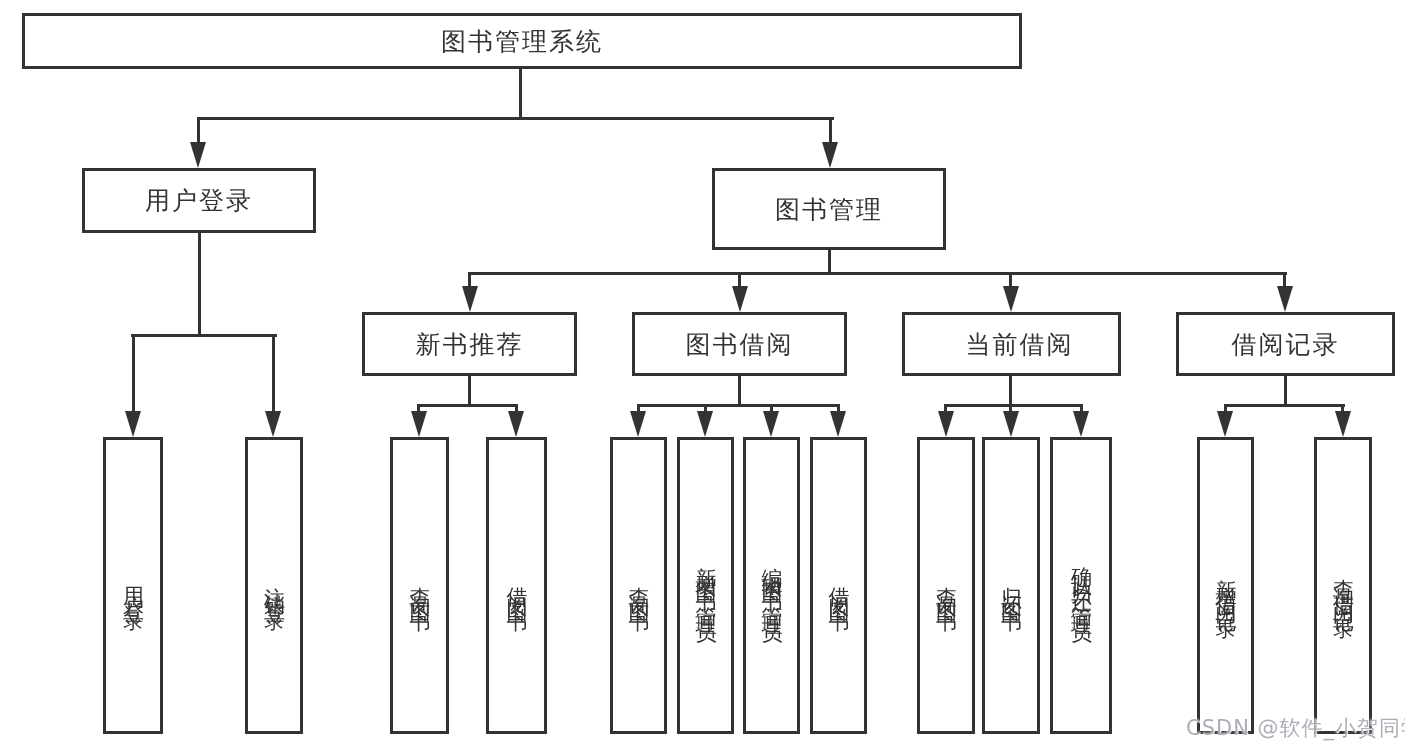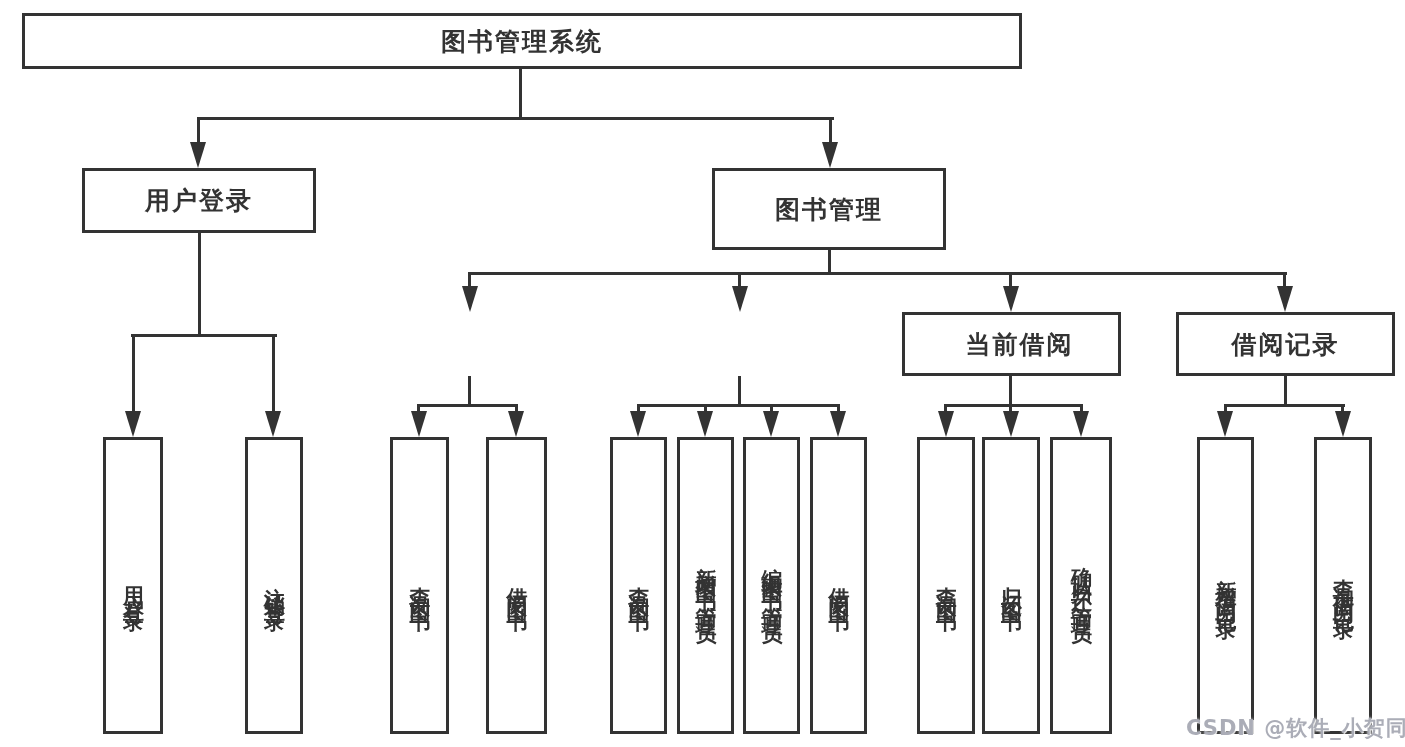--- a/index.html
+++ b/index.html
@@ -1,18 +1,18 @@
 <!DOCTYPE html>
 <html><head>
 <meta charset="utf-8">
 <style>
   html,body{margin:0;padding:0;background:#ffffff;}
   .canvas{
     position:relative;width:1405px;height:747px;background:#ffffff;overflow:hidden;
-    font-family:"DejaVu Sans","Liberation Sans",sans-serif;color:#333333;font-weight:bold;
+    font-family:"DejaVu Sans","Liberation Sans",sans-serif;color:#333333;
   }
   .hbox{
     position:absolute;box-sizing:border-box;border:3px solid #333333;background:#ffffff;
     display:flex;align-items:center;justify-content:center;
     font-size:25px;letter-spacing:2px;color:#333333;
   }
   .vbox{
     position:absolute;box-sizing:border-box;border:3px solid #333333;background:#ffffff;
     display:flex;align-items:center;justify-content:center;
     font-size:21px;color:#333333;
@@ -103,20 +103,26 @@
     <span>图书管理系统</span>
   </div>
 
   <div class="hbox" style="left:82px;top:168px;width:234px;height:65px;">
     <span>用户登录</span>
   </div>
   <div class="hbox" style="left:712px;top:168px;width:234px;height:82px;">
     <span>图书管理</span>
   </div>
 
+  <div class="hbox" style="left:362px;top:312px;width:215px;height:64px;">
+    <span>新书推荐</span>
+  </div>
+  <div class="hbox" style="left:632px;top:312px;width:215px;height:64px;">
+    <span>图书借阅</span>
+  </div>
   <div class="hbox" style="left:902px;top:312px;width:219px;height:64px;padding-left:16px;">
     <span>当前借阅</span>
   </div>
   <div class="hbox" style="left:1176px;top:312px;width:219px;height:64px;">
     <span>借阅记录</span>
   </div>
 
   <div class="vbox" style="left:103px;top:437px;width:60px;height:297px;">
     <span class="vtext">用户登录</span>
   </div>

